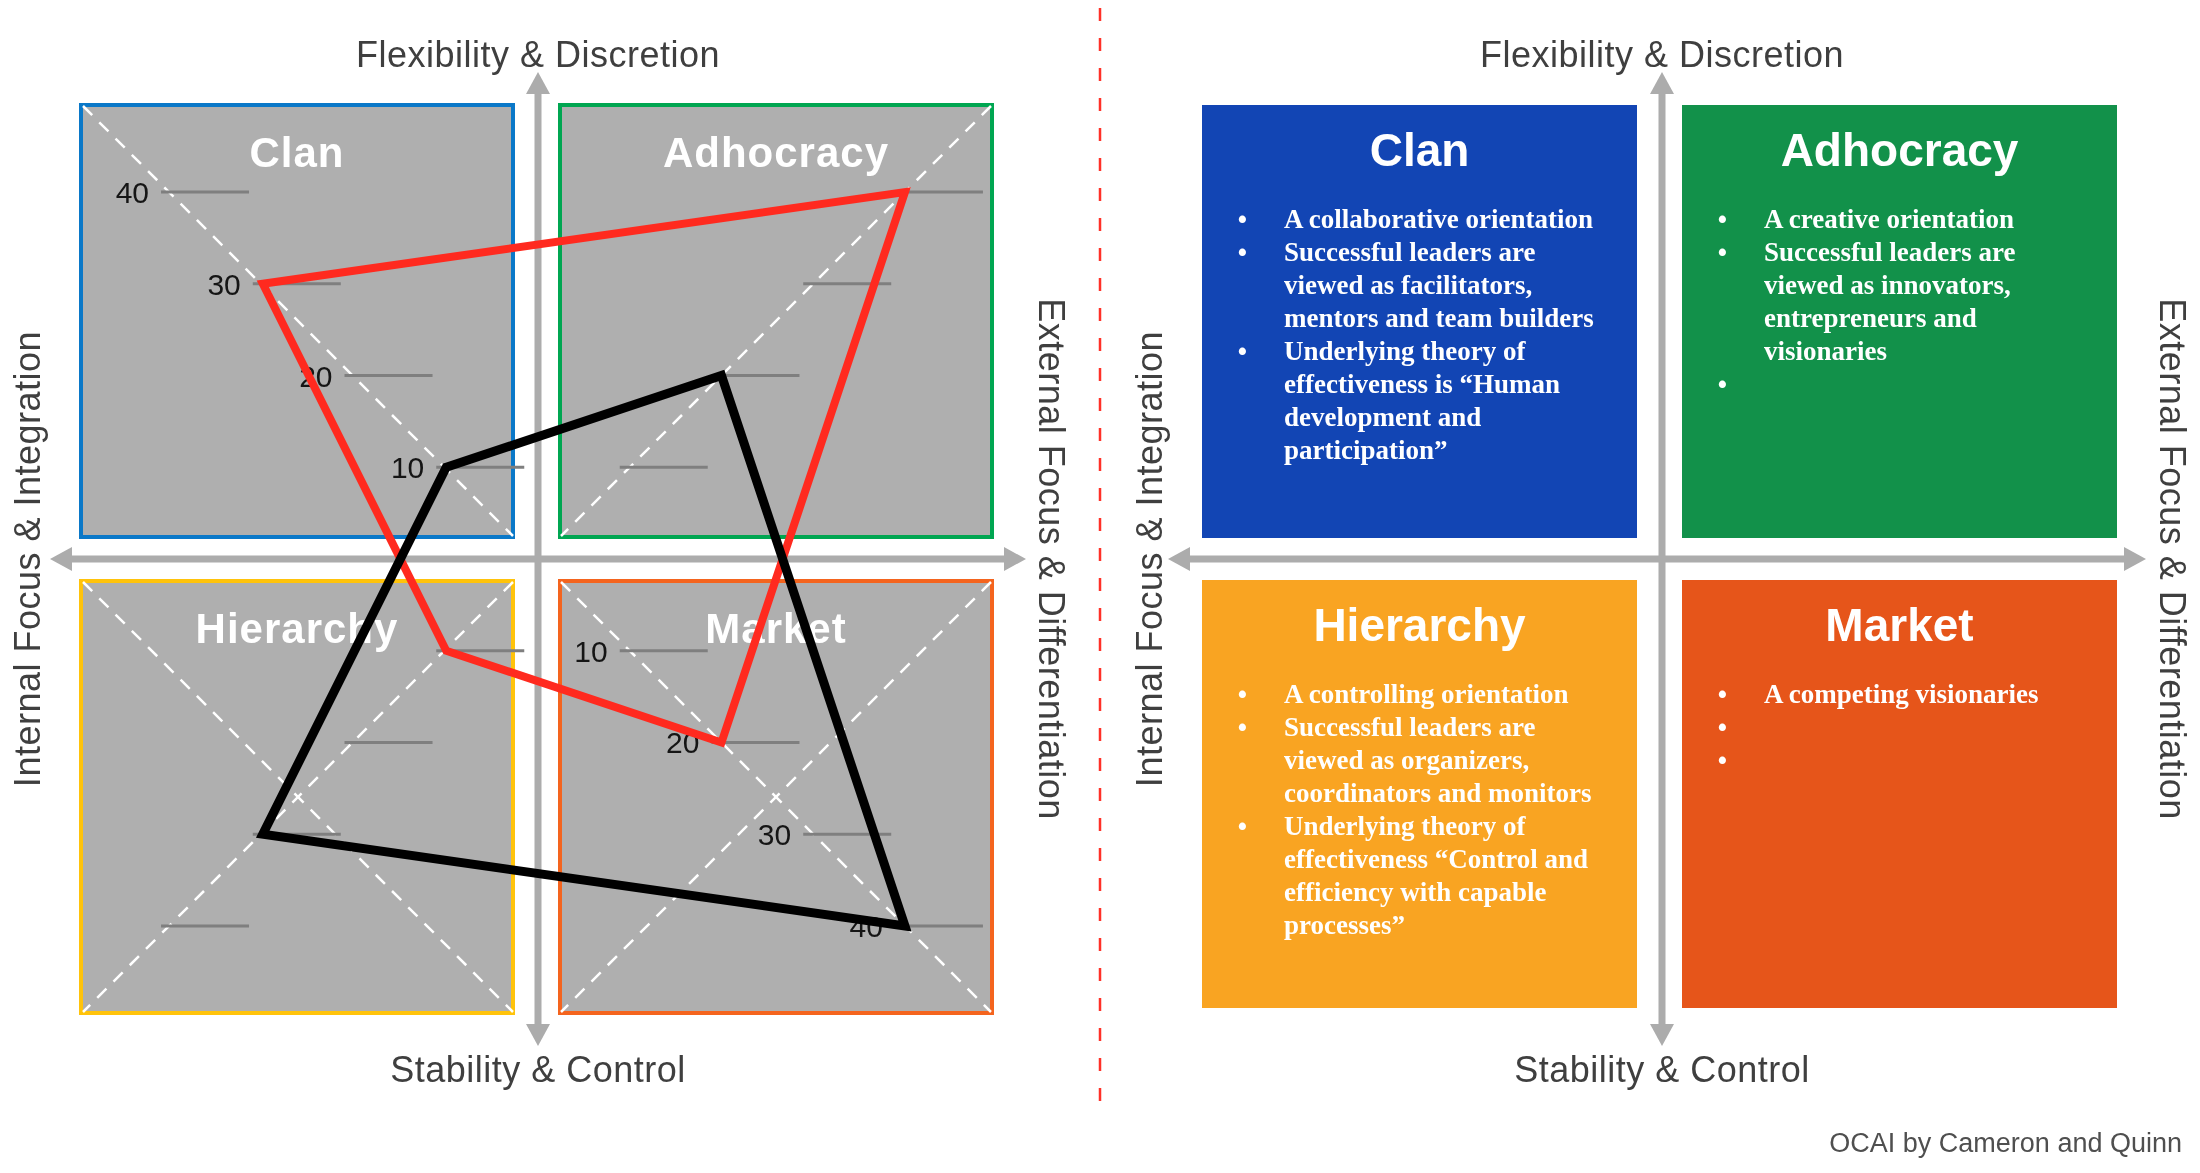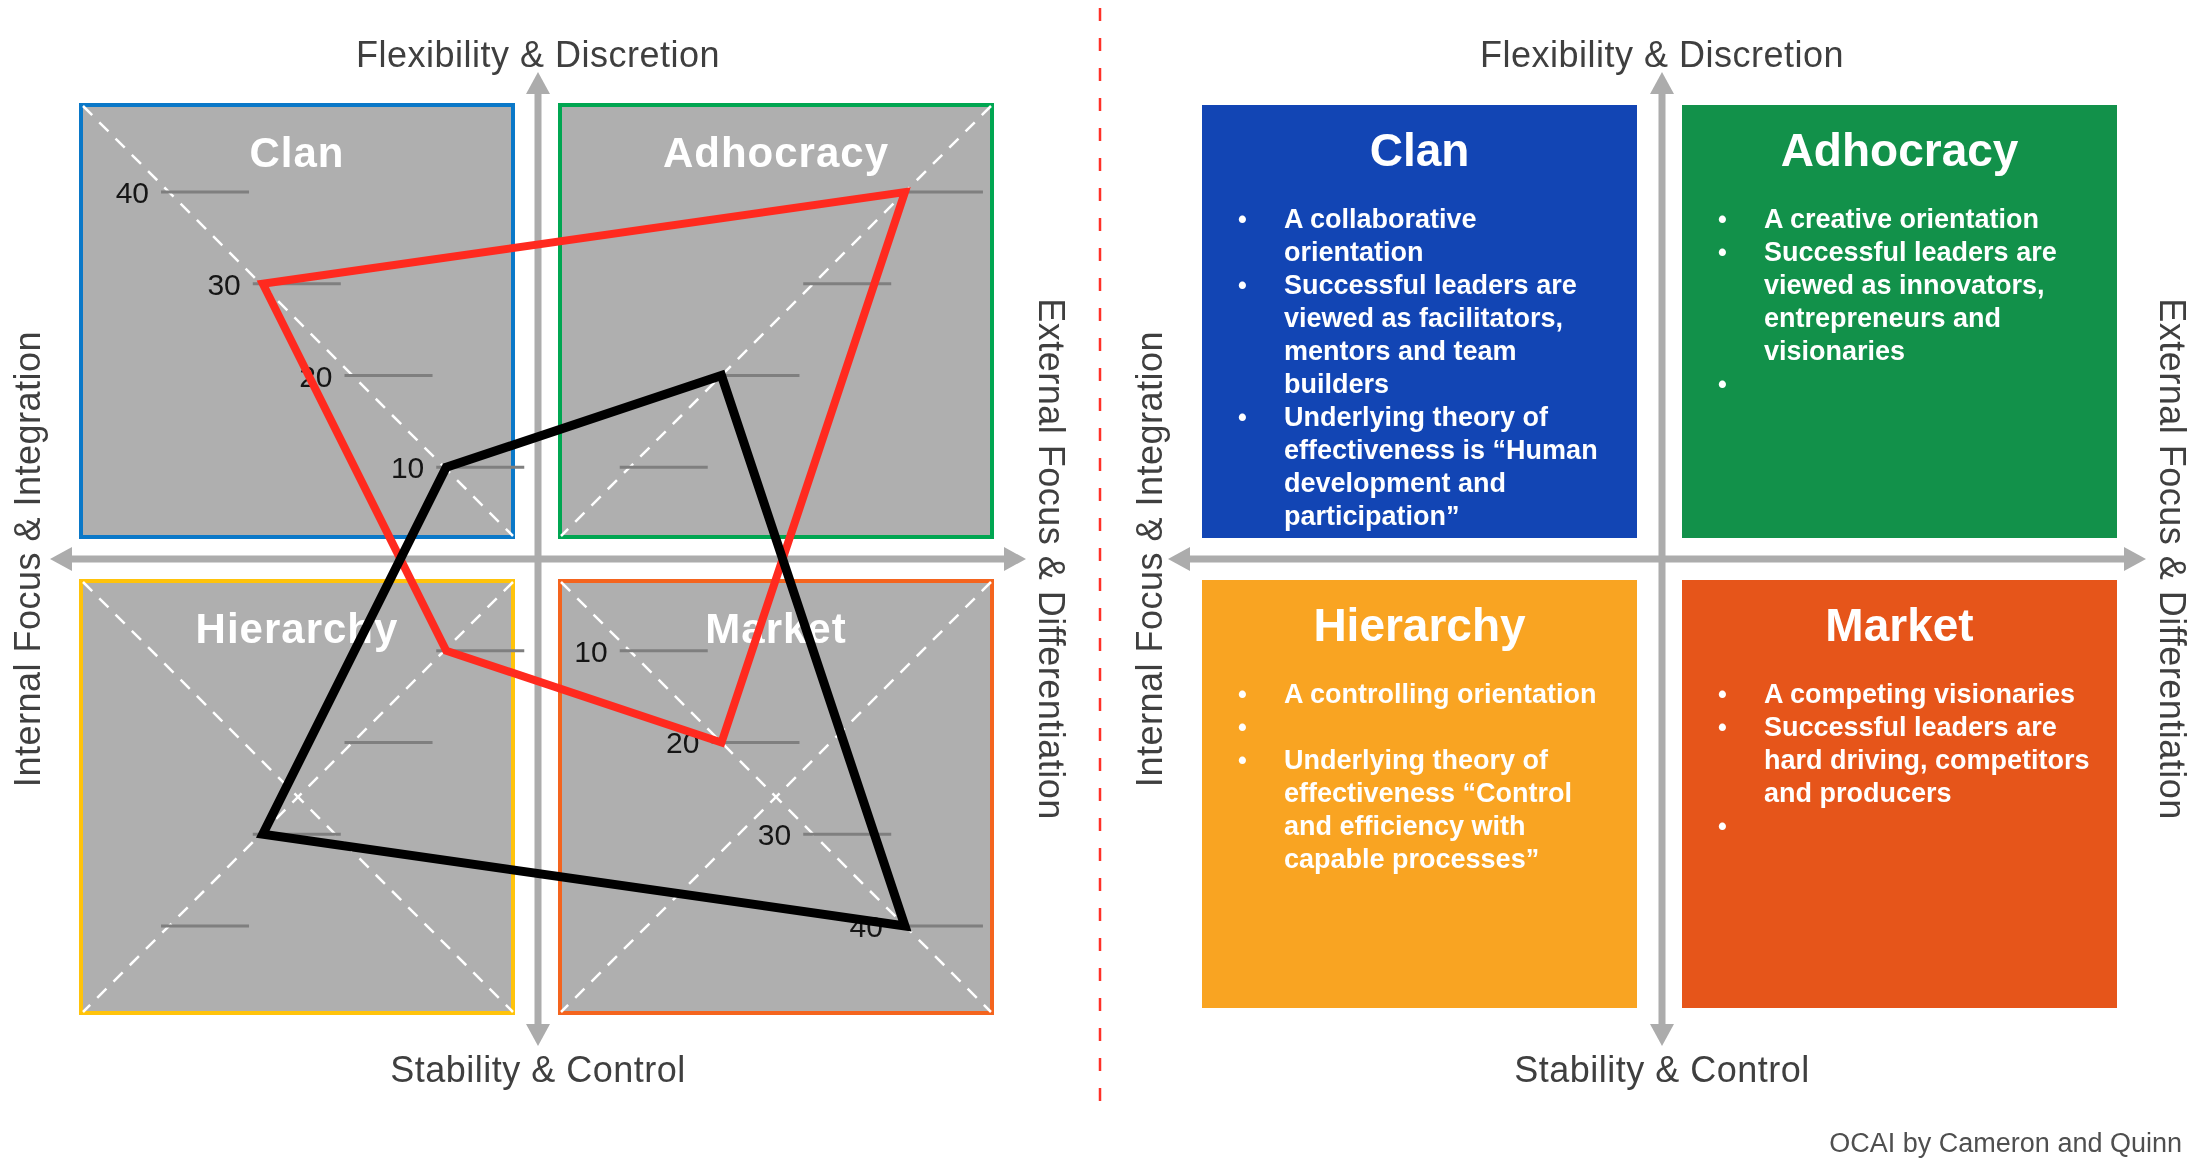--- a/index.html
+++ b/index.html
@@ -23,21 +23,21 @@
   
   .card{position:absolute;box-sizing:border-box;z-index:1;color:#fff;}
   .c-clan{left:1202px;top:105px;width:435px;height:433px;}
   .c-adhocracy{left:1682px;top:105px;width:435px;height:433px;}
   .c-hierarchy{left:1202px;top:580px;width:435px;height:428px;}
   .c-market{left:1682px;top:580px;width:435px;height:428px;}
   .card-title{text-align:center;margin-top:18px;font-size:46px;font-weight:bold;}
   .card ul{margin:26px 0 0 0;padding:0 20px 0 36px;list-style:none;}
   .card li{display:flex;font-size:27px;line-height:33px;font-weight:600;}
   .card li .dot{width:46px;flex:none;font-size:25px;}
-  .card li .btext{flex:1;}
+  .card li .btext{flex:1;font-family:Liberation Serif, serif;}
   
   .axis-label{
     position:absolute;white-space:nowrap;font-size:36px;color:#3F3F3F;
     letter-spacing:0.5px;z-index:4;transform:translate(-50%,-50%);
   }
   .rot-ccw{transform:translate(-50%,-50%) rotate(-90deg);}
   .rot-cw{transform:translate(-50%,-50%) rotate(90deg);}
   
   #overlay{position:absolute;left:0;top:0;z-index:5;pointer-events:none;}
   
@@ -101,37 +101,37 @@
 </div>
 <div class="card c-hierarchy" style="background-color: rgb(249, 164, 34);">
   <div class="card-title">Hierarchy</div>
   <ul>
       <li>
         <span class="dot">•</span>
         <span class="btext">A controlling orientation</span>
       </li>
       <li>
         <span class="dot">•</span>
+        <span class="btext">Successful leaders are viewed as organizers, coordinators and monitors</span>
       </li>
       <li>
         <span class="dot">•</span>
         <span class="btext">Underlying theory of effectiveness “Control and efficiency with capable processes”</span>
       </li>
     </ul>
 </div>
 <div class="card c-market" style="background-color: rgb(230, 85, 26);">
   <div class="card-title">Market</div>
   <ul>
       <li>
         <span class="dot">•</span>
         <span class="btext">A competing visionaries</span>
       </li>
       <li>
         <span class="dot">•</span>
-        <span class="btext">Successful leaders are hard driving, competitors and producers</span>
       </li>
       <li>
         <span class="dot">•</span>
       </li>
     </ul>
 </div>
 
 <div class="axis-label" style="left:1662px;top:55px;">Flexibility &amp; Discretion</div>
 <div class="axis-label" style="left:1662px;top:1070px;">Stability &amp; Control</div>
 <div class="axis-label rot-ccw" style="left:1150px;top:559px;">Internal Focus &amp; Integration</div>

